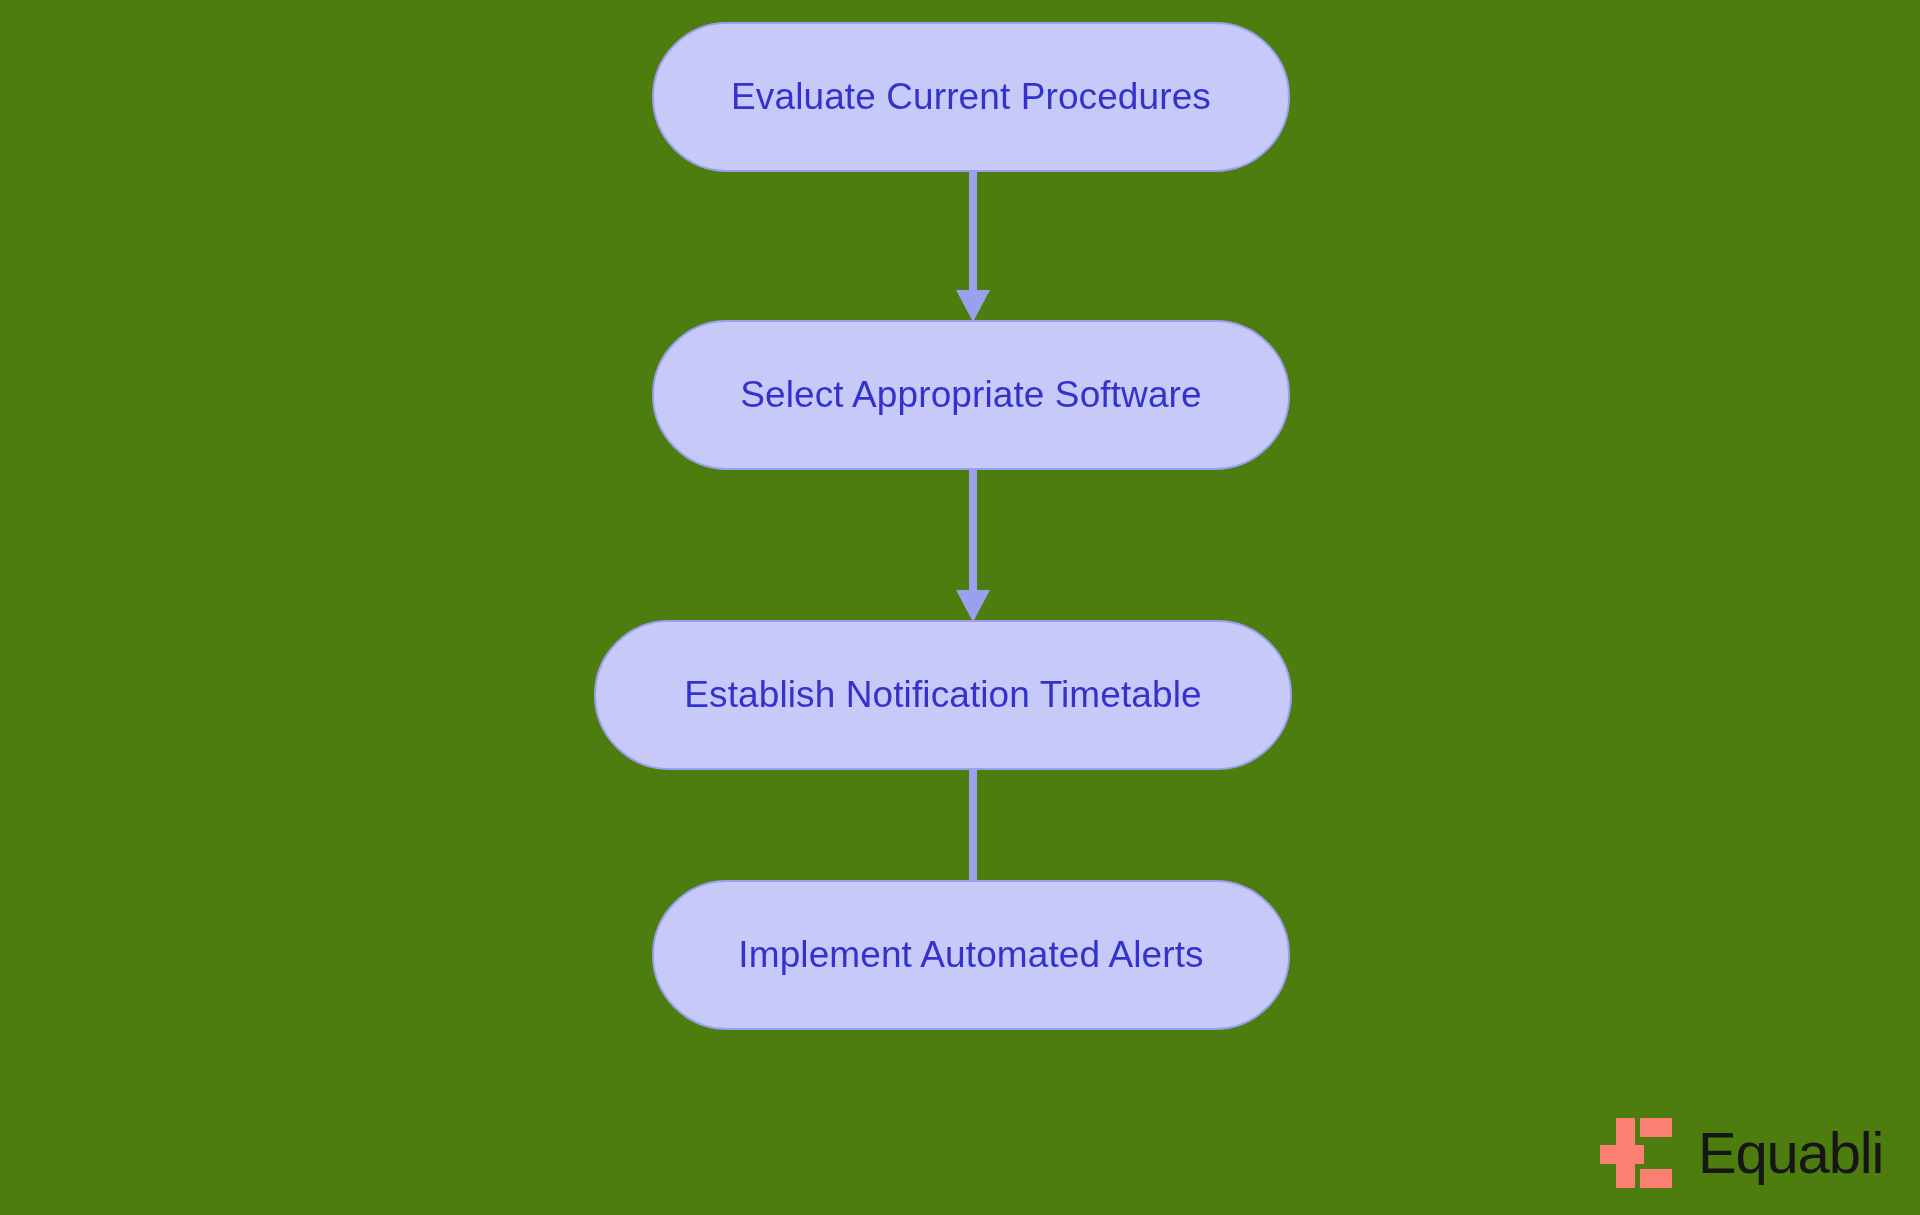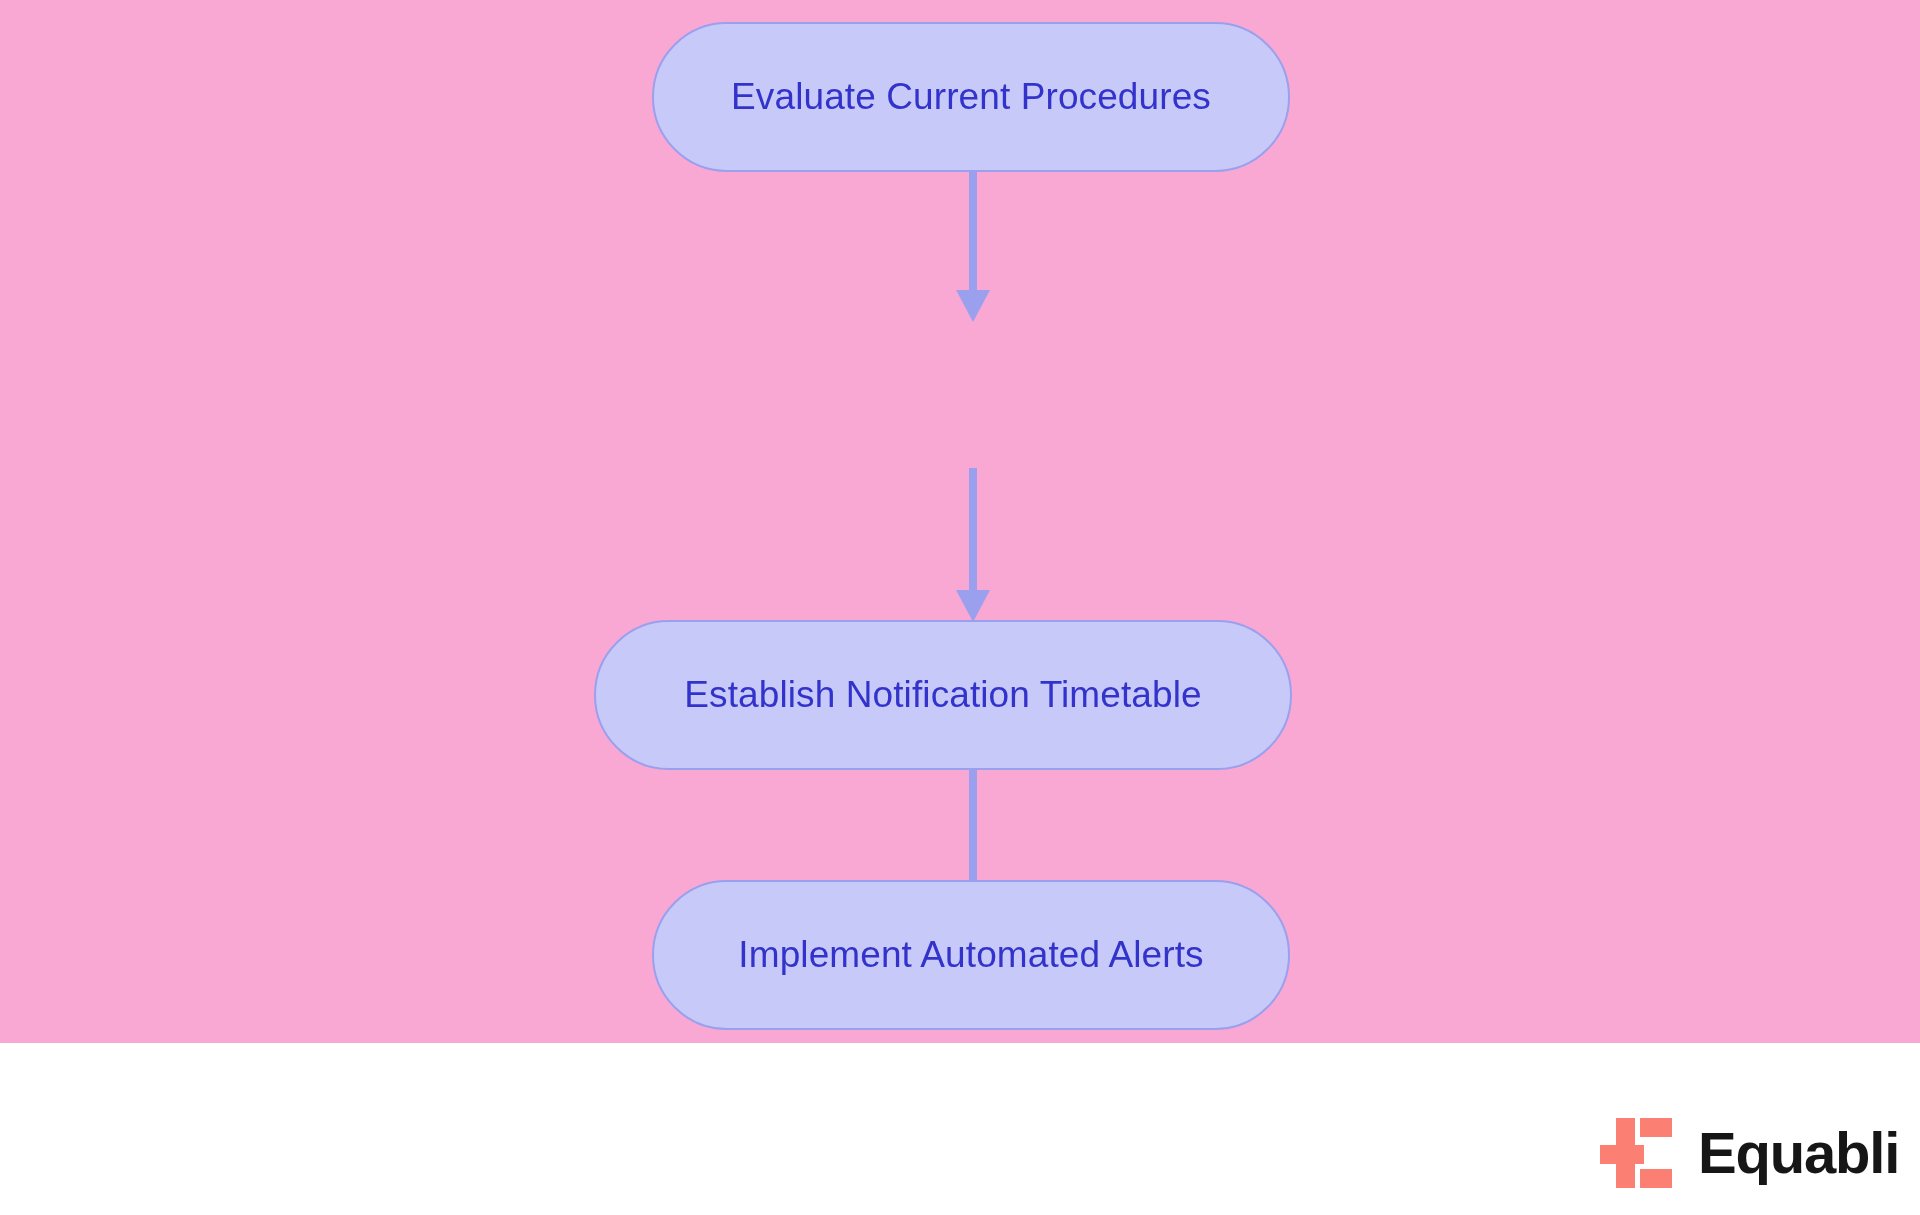--- a/index.html
+++ b/index.html
@@ -14,22 +14,22 @@
     font-family: "Liberation Sans", "DejaVu Sans", sans-serif;
     overflow: hidden;
     position: relative;
   }
 
   #canvas {
     position: absolute;
     left: 0;
     top: 0;
     width: 1920px;
-    height: 1043px;
-    background: #f9a8d4;
+    height: 1215px;
+    background: #4d7c0f;
   }
 
   
   .flow-node {
     position: absolute;
     box-sizing: border-box;
     height: 150px;
     border-radius: 75px;
     background: #c7caf9;
     border: 2px solid #9aa0ee;
@@ -115,40 +115,43 @@
   .mark-h { left: 0px;   top: 30px;  width: 44px; height: 19px; }
   
   .mark-tr { left: 40px; top: 3px;   width: 32px; height: 19px; }
   
   .mark-br { left: 40px; top: 54px;  width: 32px; height: 19px; }
 
   #brand-name {
     margin-left: 22px;
     color: #161616;
     font-size: 58px;
-    font-weight: 700;
+    font-weight: 400;
     letter-spacing: -1.2px;
     line-height: 1;
     font-family: "Liberation Sans", "DejaVu Sans", sans-serif;
   }
 </style>
 </head>
 <body>
 
 <div id="canvas">
 
   <div class="flow-node" id="node-0">
     <span class="flow-node-label">Evaluate Current Procedures</span>
   </div>
 
   <div class="connector" id="edge-0">
     <div class="connector-line"></div>
     <div class="connector-head"></div>
   </div>
 
+  <div class="flow-node" id="node-1">
+    <span class="flow-node-label">Select Appropriate Software</span>
+  </div>
 
   <div class="connector" id="edge-1">
     <div class="connector-line"></div>
     <div class="connector-head"></div>
   </div>
 
   <div class="flow-node" id="node-2">
     <span class="flow-node-label">Establish Notification Timetable</span>
   </div>
 

